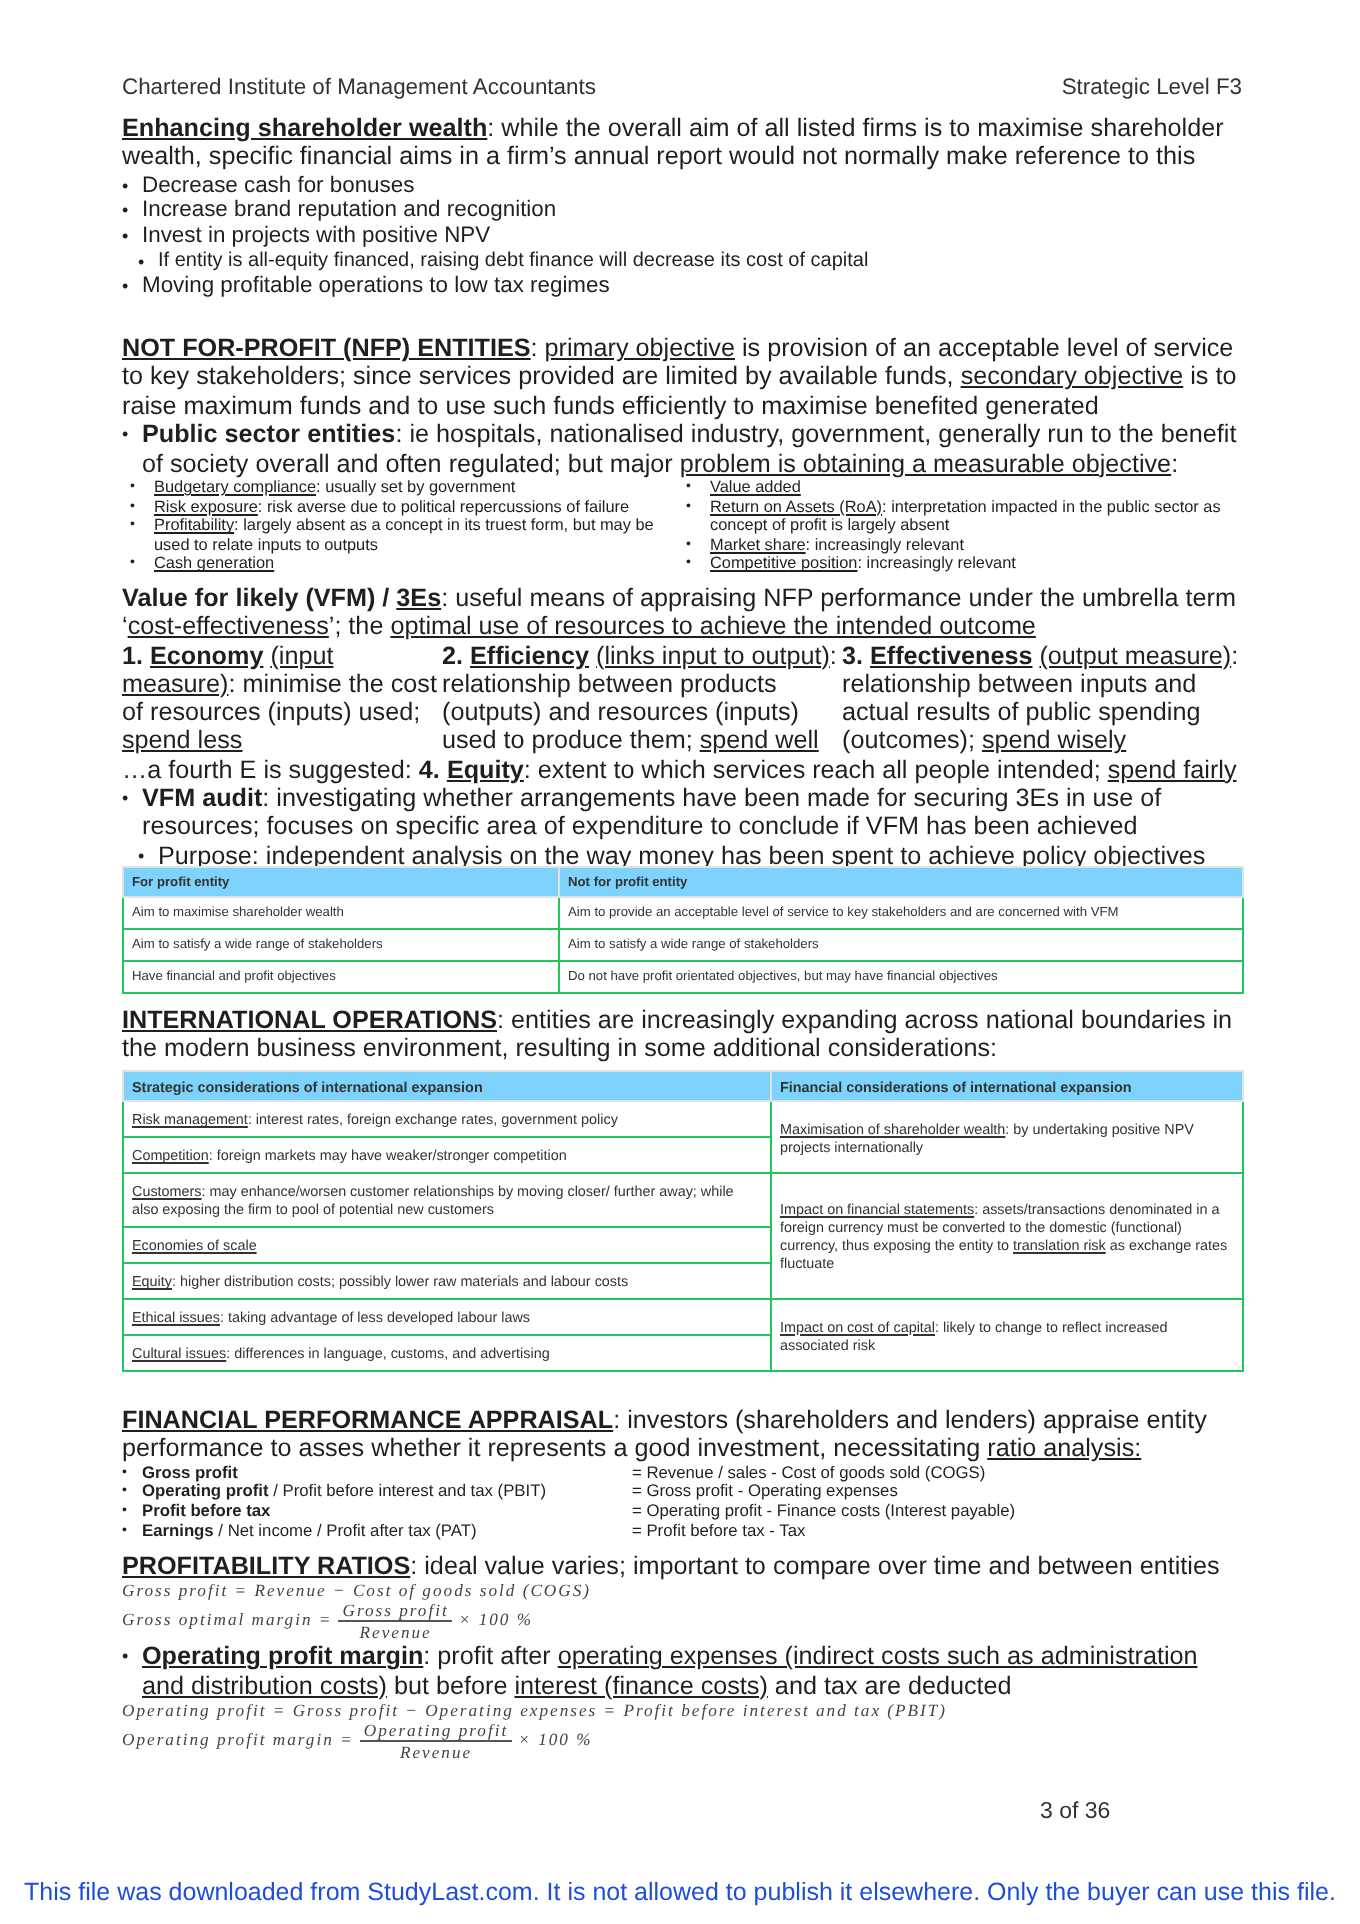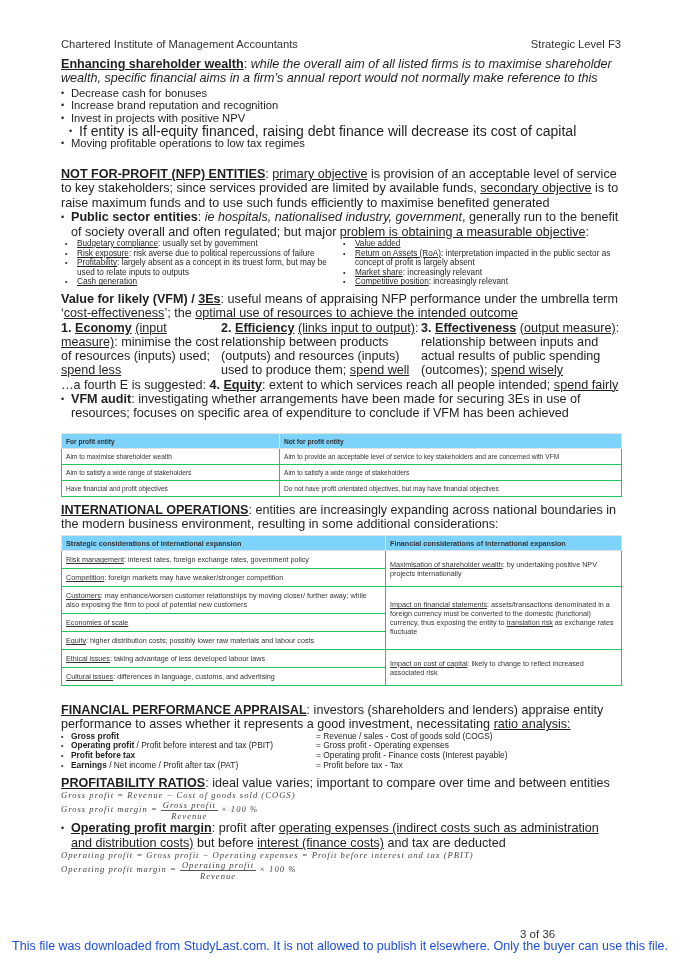--- a/index.html
+++ b/index.html
@@ -3,45 +3,45 @@
 <meta charset="utf-8">
 <style>
   html,body{margin:0;padding:0;}
   body{width:680px;height:962px;background:#ffffff;position:relative;overflow:hidden;
        font-family:"Liberation Sans",sans-serif;color:#1f1f1f;}
   .page{position:absolute;left:61px;top:0;width:560px;}
   .hdr{position:absolute;top:38px;left:0;width:560px;font-size:11.2px;color:#333;display:flex;justify-content:space-between;}
   .blk{position:absolute;left:0;width:560px;}
   .p{font-size:12.6px;line-height:14.4px;margin:0;}
   .h{font-weight:bold;text-decoration:underline;}
-  .i{font-style:italic;}
+  .i{}
   .u{text-decoration:underline;}
   .b{font-weight:bold;}
   ul.l1{list-style:none;margin:0;padding:0;}
   ul.l1 li{position:relative;padding-left:10px;font-size:11.2px;line-height:12.6px;}
   ul.l1 li:before{content:"\2022";position:absolute;left:0;top:0;font-size:9px;}
-  ul.l1 li.sub{padding-left:18px;font-size:14px;}
+  ul.l1 li.sub{padding-left:18px;font-size:10px;}
   ul.l1 li.sub:before{left:8px;}
   .big li{font-size:12.6px !important;line-height:14.4px !important;}
   .cols2{display:flex;}
   .cols2 ul{flex:1;}
   .cols2 ul li{font-size:8.2px;line-height:9.6px;padding-left:16px;}
   .cols2 ul li:before{left:4px;font-size:7px;}
   .es{display:flex;font-size:12.6px;line-height:14.2px;}
   .es>div{flex:1;}
   .es .num{font-weight:bold;}
   table{border-collapse:collapse;width:561px;font-size:6.6px;color:#333;}
   th{background:#7dd3fc;text-align:left;font-weight:bold;padding:0 4px;height:14px;border:1px solid #e2e2e2;}
   td{padding:0 4px;border:1px solid #22c55e;height:15px;vertical-align:middle;}
   .t2{font-size:7.2px;}
   .t2 td{height:17px;line-height:9px;}
   .formula{font-family:"Liberation Serif",serif;font-style:italic;font-size:8.6px;color:#444;letter-spacing:1px;}
   .frac{display:inline-flex;flex-direction:column;align-items:center;vertical-align:middle;margin:0 3px;}
   .frac span:first-child{border-bottom:1px solid #555;padding:0 2px;}
-  .pgnum{position:absolute;top:928px;left:520px;font-size:11.5px;color:#333;}
+  .pgnum{position:absolute;top:900px;left:520px;font-size:11.5px;color:#333;}
   .wm{position:absolute;top:939px;left:0;width:680px;text-align:center;font-size:12.5px;color:#1d4ed8;}
   .ratio{display:flex;font-size:8.4px;line-height:9.6px;}
   .ratio ul{width:255px;}
   .ratio ul li{font-size:8.4px;line-height:9.6px;}
   .ratio ul li:before{font-size:7px;}
 </style>
 </head>
 <body>
 
 <div class="page">
@@ -86,20 +86,21 @@
   <div class="blk" style="top:292px;">
     <p class="p"><span class="b">Value for likely (VFM) / </span><span class="b u">3Es</span><span>: useful means of appraising NFP performance under the umbrella term ‘</span><span class="u">cost-effectiveness</span><span>’; the </span><span class="u">optimal use of resources to achieve the intended outcome</span></p>
     <div class="es">
       <div style="flex:none;width:160px;padding-left:0;"><span class="num">1.</span> <span class="b u">Economy</span> <span class="u">(input measure)</span><span>: minimise the cost of resources (inputs) used; </span><span class="u">spend less</span></div>
       <div style="flex:none;width:200px;"><span class="num">2.</span> <span class="b u">Efficiency</span> <span class="u">(links input to output)</span><span>: relationship between products (outputs) and resources (inputs) used to produce them; </span><span class="u">spend well</span></div>
       <div style="flex:none;width:200px;"><span class="num">3.</span> <span class="b u">Effectiveness</span> <span class="u">(output measure)</span><span>: relationship between inputs and actual results of public spending (outcomes); </span><span class="u">spend wisely</span></div>
     </div>
     <p class="p"><span>…a fourth E is suggested: </span><span class="b">4.</span> <span class="b u">Equity</span><span>: extent to which services reach all people intended; </span><span class="u">spend fairly</span></p>
     <ul class="l1 big">
       <li><span class="b">VFM audit</span><span>: investigating whether arrangements have been made for securing 3Es in use of resources; focuses on specific area of expenditure to conclude if VFM has been achieved</span></li>
+      <li class="sub"><span class="u">Purpose</span><span>: independent analysis on the way money has been spent to achieve policy objectives</span></li>
     </ul>
   </div>
 
   <div class="blk" style="top:433px;">
     <table>
       <tbody>
           <tr>
         <th style="width:209px;">For profit entity</th>
         <th>Not for profit entity</th>
       </tr>
@@ -171,21 +172,21 @@
         <div>= Gross profit - Operating expenses</div>
         <div>= Operating profit - Finance costs (Interest payable)</div>
         <div>= Profit before tax - Tax</div>
       </div>
     </div>
   </div>
 
   <div class="blk" style="top:776px;">
     <p class="p"><span class="h">PROFITABILITY RATIOS</span><span>: ideal value varies; important to compare over time and between entities</span></p>
     <div class="formula">Gross profit = Revenue − Cost of goods sold (COGS)</div>
-    <div class="formula"><span>Gross profit margin =</span><span class="frac">
+    <div class="formula"><span>Gross optimal margin =</span><span class="frac">
           <span>Gross profit</span>
           <span>Revenue</span>
         </span><span>× 100 %</span></div>
     <ul class="l1 big">
         <li><span class="b u">Operating profit margin</span><span>: profit after </span><span class="u">operating expenses (indirect costs such as administration and distribution costs)</span><span> but before </span><span class="u">interest (finance costs)</span><span> and tax are deducted</span></li>
       </ul>
     <div class="formula">Operating profit = Gross profit − Operating expenses = Profit before interest and tax (PBIT)</div>
     <div class="formula"><span>Operating profit margin =</span><span class="frac">
           <span>Operating profit</span>
           <span>Revenue</span>

